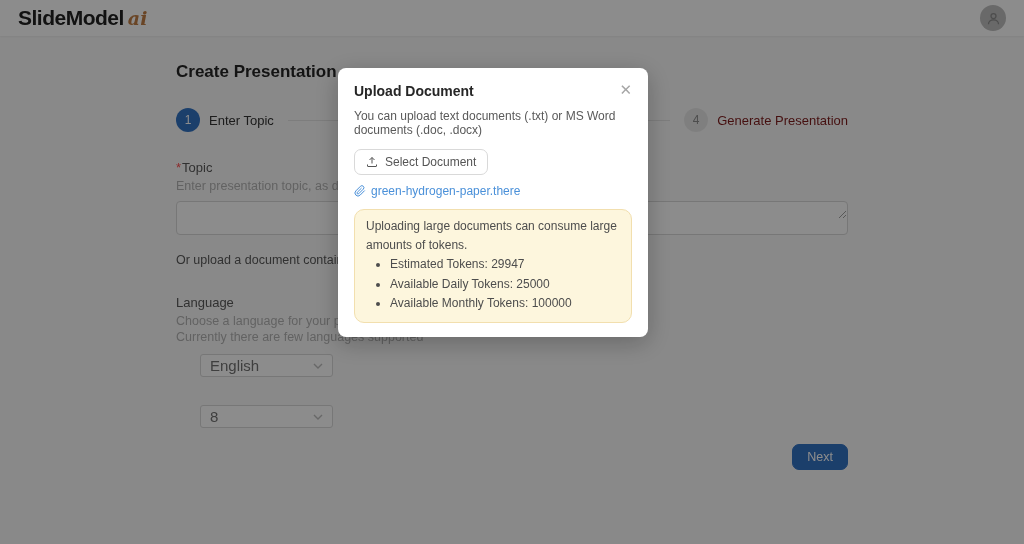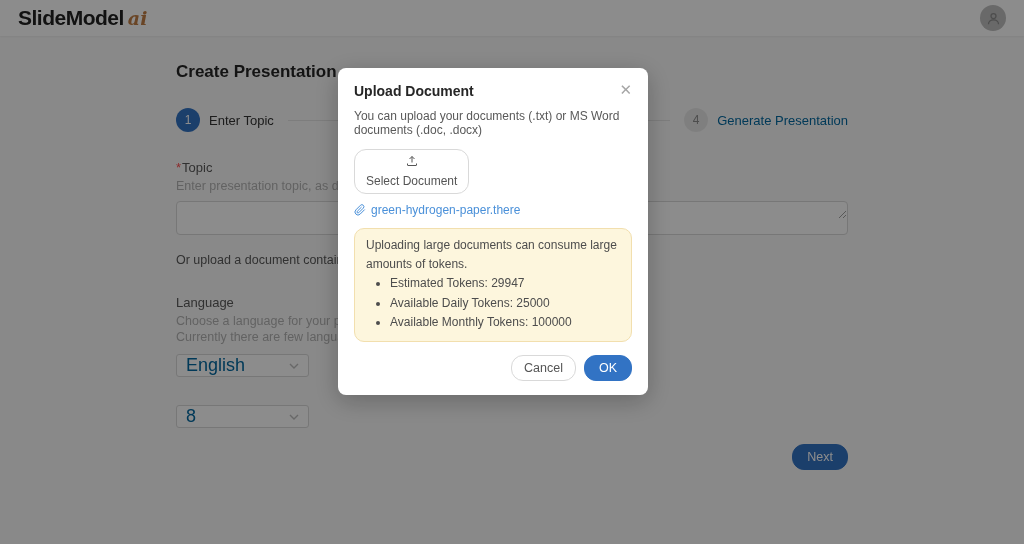--- a/index.html
+++ b/index.html
@@ -20,43 +20,43 @@
   .page-title { font-size:17px; font-weight:600; color:#262626; margin-bottom:26px; }
 
   .steps { display:flex; align-items:center; margin-bottom:28px; }
   .step { display:flex; align-items:center; }
   .step-circle { width:24px; height:24px; border-radius:50%; font-size:12px;
     display:flex; align-items:center; justify-content:center; }
   .step.active .step-circle { background:#3273c4; color:#fff; }
   .step.wait .step-circle { background:rgba(0,0,0,0.07); color:#8c8c8c; }
   .step-label { font-size:13px; margin-left:9px; }
   .step.active .step-label { color:#333; }
-  .step.wait .step-label { color:#0369a1; }
+  .step.wait .step-label { color:#7f1d1d; }
   .step-line { flex:1; height:1px; background:#e3e3e3; margin:0 14px; }
 
   .field-label { font-size:13px; color:#595959; }
   .req { color:#ff4d4f; margin-right:1px; }
   .helper { font-size:12.5px; color:#b3b3b3; margin-top:4px; white-space:nowrap; overflow:hidden; }
 
   .topic-area { margin-top:8px; width:672px; height:34px; background:#fff;
     border:1px solid #d9d9d9; border-radius:4px; position:relative; resize:none;
     font-family:"Liberation Sans", sans-serif; font-size:13px; padding:6px 10px; color:#333; }
   .resize-grip { position:absolute; right:177px; top:210px; z-index:1; }
 
   .upload-hint { font-size:12.5px; color:#595959; margin-top:14px; white-space:nowrap; overflow:hidden; }
 
   .section { margin-top:28px; }
   .select-box { margin-top:10px; width:133px; height:23px; background:#fff;
     border:1px solid #d9d9d9; border-radius:3px; display:flex; align-items:center;
-    justify-content:space-between; padding:0 9px; font-size:18px; color:#0369a1; cursor:pointer; }
+    justify-content:space-between; padding:0 9px; font-size:15px; color:#737373; cursor:pointer;margin-left:24px; }
   .chev { opacity:.55; }
 
   .next-row { display:flex; justify-content:flex-end; margin-top:16px; }
-  .btn { font-family:"Liberation Sans", sans-serif; font-size:12.5px; border-radius:12px;
-    cursor:pointer; display:inline-flex; align-items:center; justify-content:center;flex-direction:column; }
+  .btn { font-family:"Liberation Sans", sans-serif; font-size:12.5px; border-radius:7px;
+    cursor:pointer; display:inline-flex; align-items:center; justify-content:center; }
   .btn-primary { background:#3273c4; color:#fff; border:1px solid #3273c4; padding:5px 14px; }
   .btn-default { background:#fff; color:#555; border:1px solid #d9d9d9; padding:4px 12px; }
 
   
   .overlay { position:fixed; left:0; top:0; width:1024px; height:544px;
     background:rgba(0,0,0,0.45); z-index:5; }
   .modal { position:fixed; left:338px; top:68px; width:310px; z-index:10;
     background:#fff; border-radius:8px; box-shadow:0 6px 24px rgba(0,0,0,.25);
     padding:15px 16px 14px 16px; }
   .modal-head { display:flex; justify-content:space-between; align-items:flex-start; }
@@ -148,21 +148,21 @@
   </svg>
 </span>
 
 <div class="overlay"></div>
 
 <div class="modal">
   <div class="modal-head">
     <div class="modal-title">Upload Document</div>
     <button class="modal-close">✕</button>
   </div>
-  <div class="modal-desc">You can upload your documents (.txt) or MS Word documents (.doc, .docx)</div>
+  <div class="modal-desc">You can upload text documents (.txt) or MS Word documents (.doc, .docx)</div>
 
   <button class="btn btn-default select-doc">
     <span class="icon">
       <svg width="12" height="12" viewBox="0 0 24 24" fill="none" stroke="#555" stroke-width="2">
         <path d="M12 15V3"></path>
           <path d="M7 8l5-5 5 5"></path>
           <path d="M3 17v3a1 1 0 0 0 1 1h16a1 1 0 0 0 1-1v-3"></path>
       </svg>
     </span>
     <span>Select Document</span>
@@ -179,17 +179,13 @@
 
   <div class="warn">
     <div>Uploading large documents can consume large amounts of tokens.</div>
     <ul>
       <li>Estimated Tokens: 29947</li>
       <li>Available Daily Tokens: 25000</li>
       <li>Available Monthly Tokens: 100000</li>
     </ul>
   </div>
 
-  <div class="modal-footer">
-    <button class="btn btn-default">Cancel</button>
-    <button class="btn btn-primary">OK</button>
-  </div>
 </div>
 
 </body></html>

